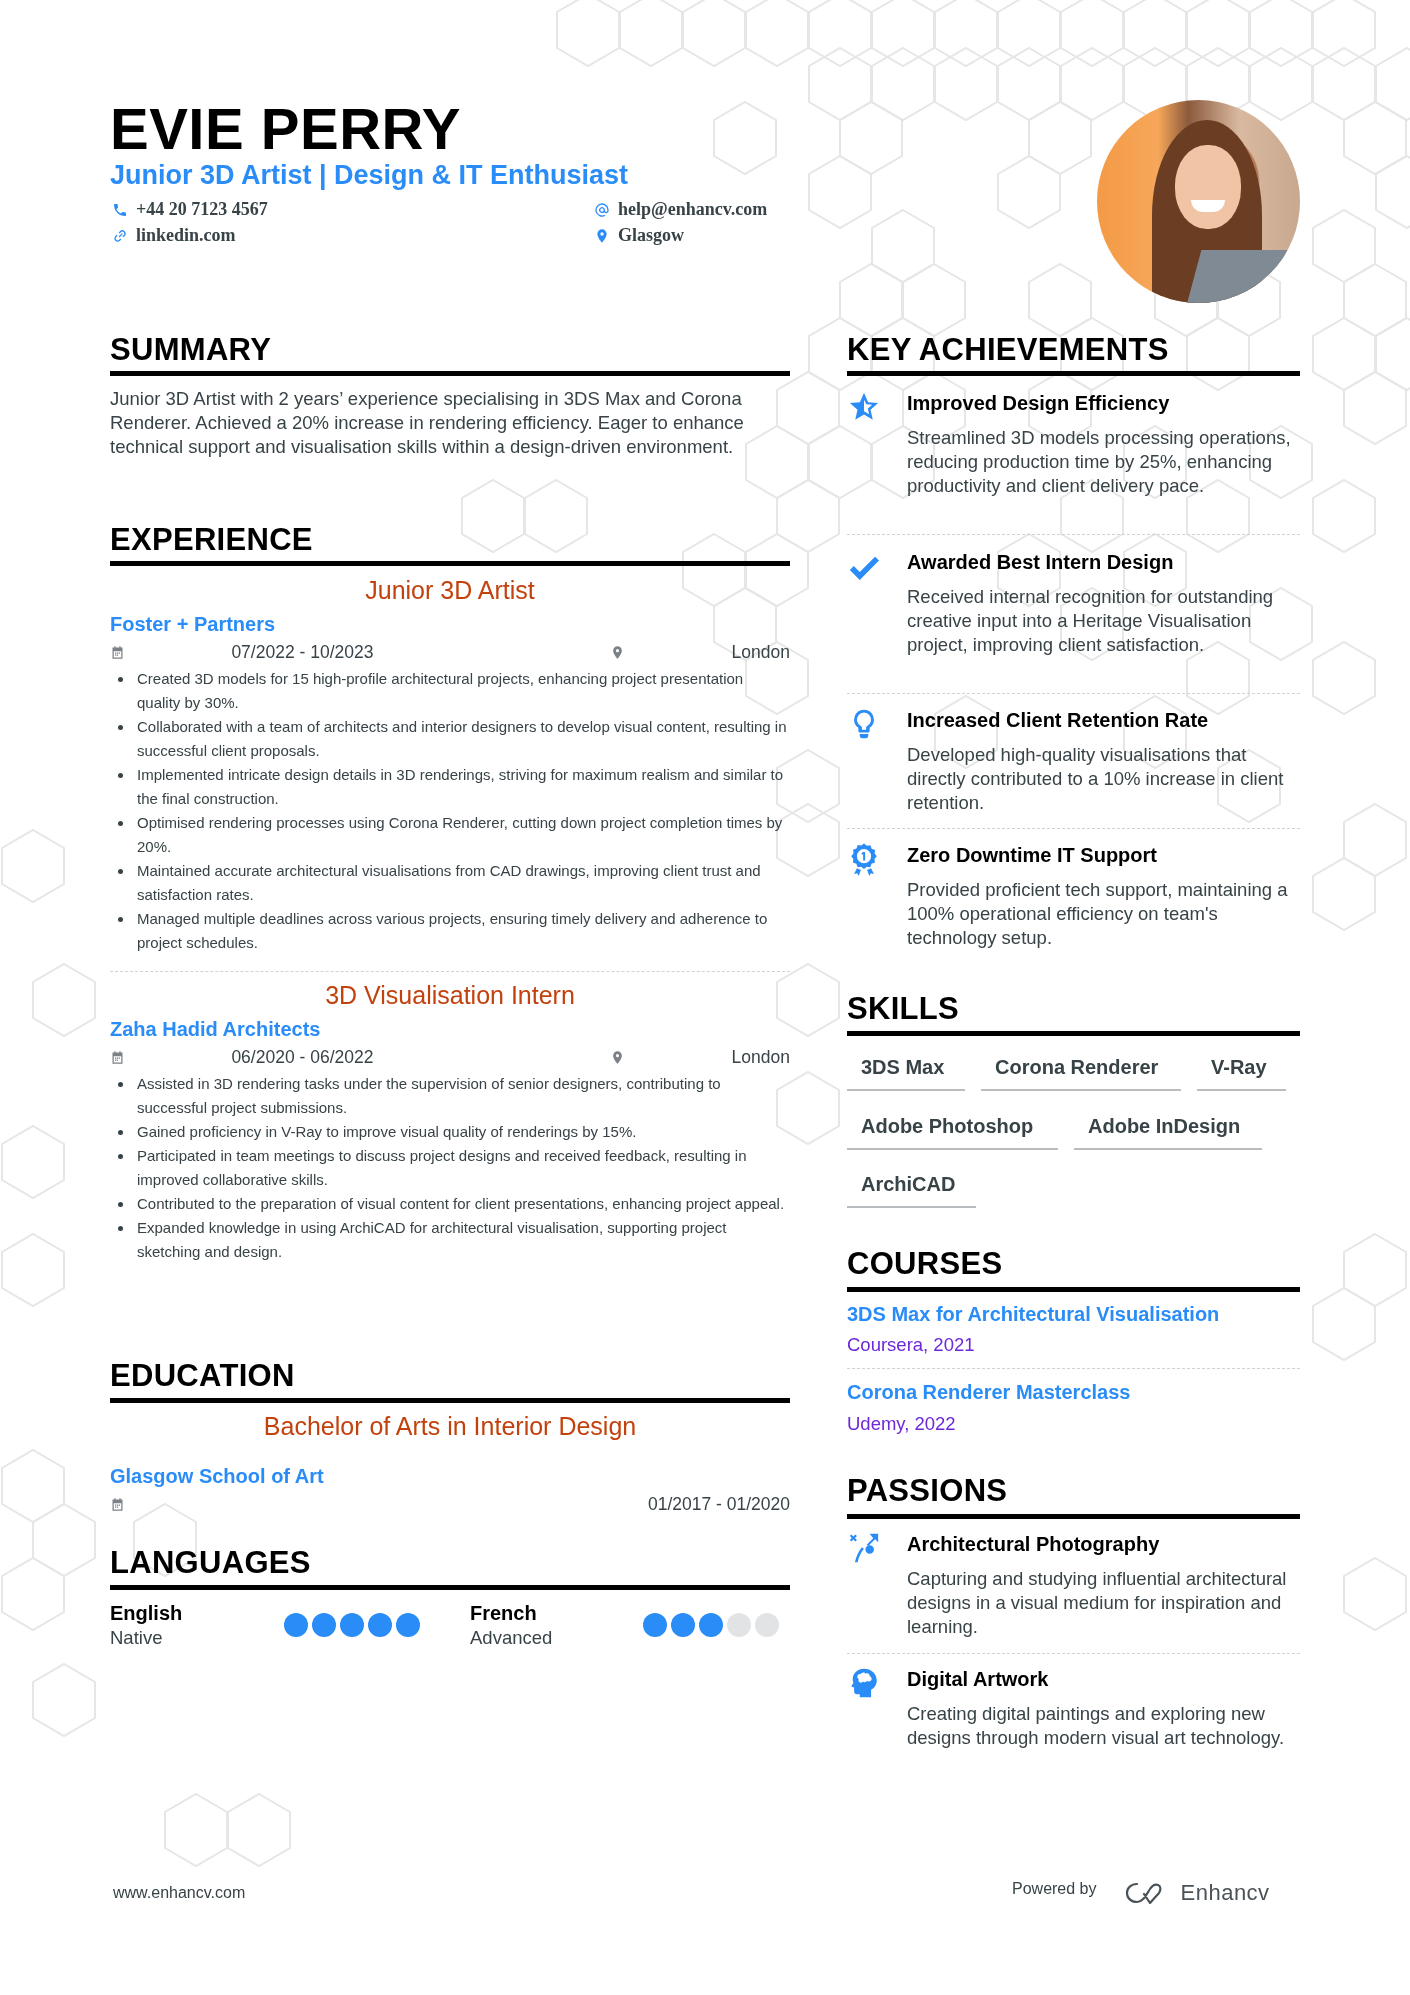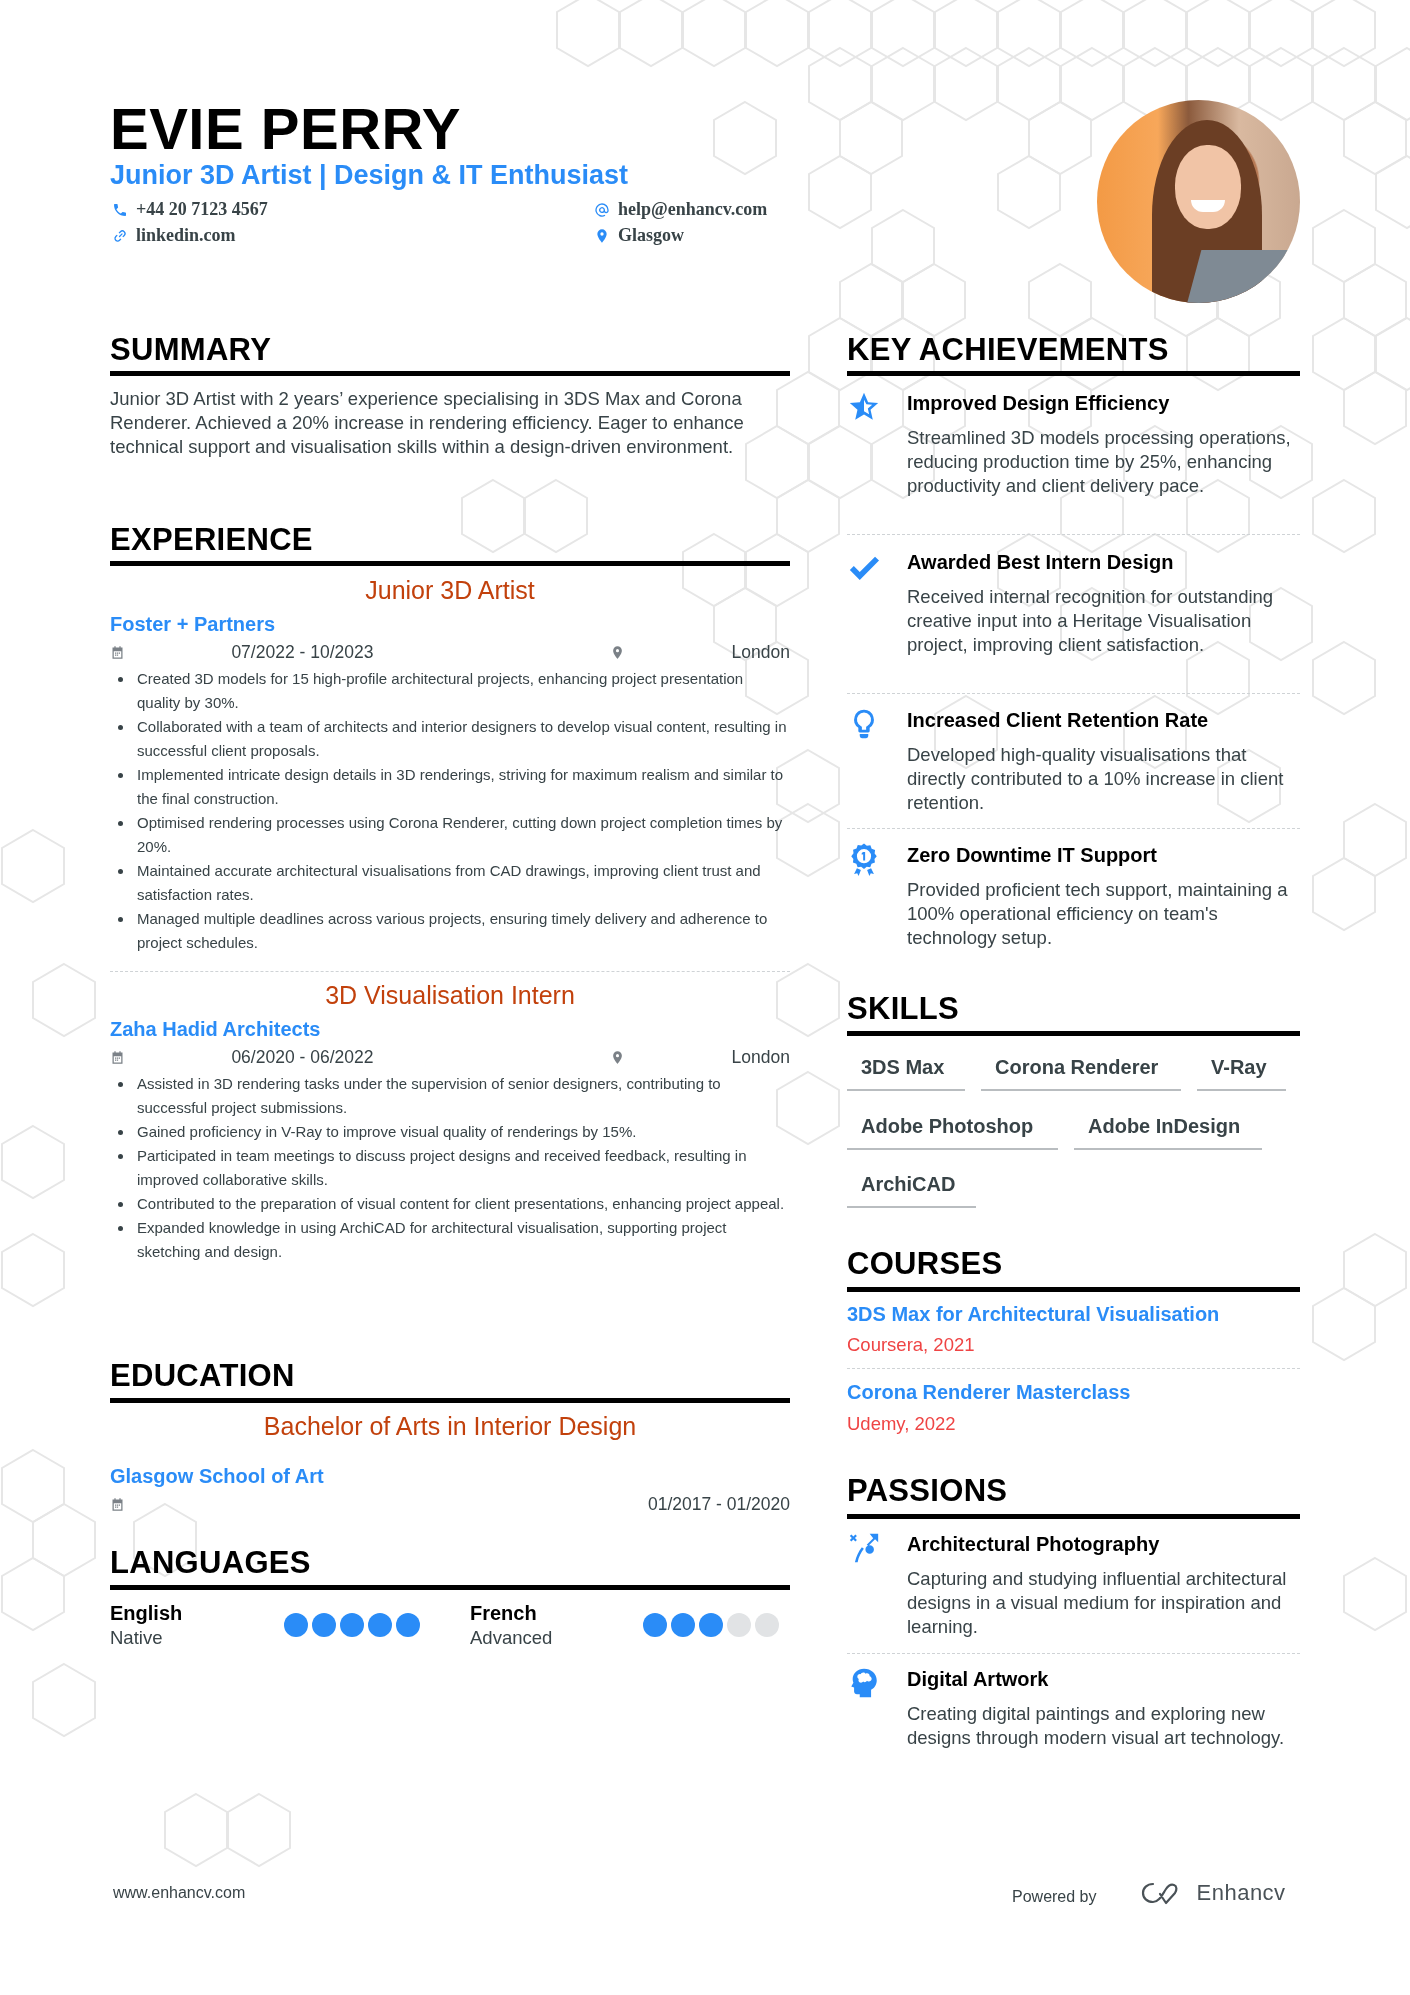--- a/index.html
+++ b/index.html
@@ -40,30 +40,30 @@
 
   .ach { position: absolute; left: 847px; width: 453px; }
   .ach .icon { position: absolute; left: 0; top: 0; width: 40px; height: 40px; }
   .ach .icon svg { width: 34px; height: 34px; fill: #2a8cf7; }
   .ach .t { position: absolute; left: 60px; top: 2px; font-size: 20px; font-weight: 700; color: #000; white-space: nowrap; }
   .ach .d { position: absolute; left: 60px; top: 36px; width: 393px; font-size: 18.5px; line-height: 24px; color: #384347; }
 
   .skill { position: absolute; font-size: 20px; font-weight: 700; color: #384347; padding: 0 14px 10px 14px; border-bottom: 2px solid #b9bdc0; white-space: nowrap; }
 
   .course-t { position: absolute; left: 847px; font-size: 20px; font-weight: 700; color: #2a8cf7; white-space: nowrap; }
-  .course-s { position: absolute; left: 847px; font-size: 18.5px; color: #ef4444; }
+  .course-s { position: absolute; left: 847px; font-size: 18.5px; color: #6d28d9; }
 
   .lang-name { position: absolute; font-size: 20px; font-weight: 700; color: #000; }
   .lang-level { position: absolute; font-size: 18.5px; color: #384347; }
   .dots { position: absolute; display: flex; gap: 4px; }
   .dot { width: 24px; height: 24px; border-radius: 50%; background: #2a8cf7; }
   .dot.off { background: #e1e3e5; }
 
   .footer-l { position: absolute; left: 113px; top: 1884px; font-size: 16px; color: #384347; }
-  .footer-r { position: absolute; left: 1012px; top: 1880px; display: flex; align-items: flex-end; gap: 42px; }
+  .footer-r { position: absolute; left: 1012px; top: 1880px; display: flex; align-items: flex-start; gap: 26px; }
   .footer-r .pb { font-size: 16px; color: #384347; }
   .footer-r .brand { display: flex; align-items: center; gap: 12px; font-size: 22px; color: #4a5257; letter-spacing: 0.5px; }
   .footer-r svg { width: 46px; height: 26px; }
 </style>
 </head>
 <body>
 
 <svg class="hexbg" viewBox="0 0 1410 1995" xmlns="http://www.w3.org/2000/svg">
   <defs>
     <polygon id="hx" points="0,-36 31,-18 31,18 0,36 -31,18 -31,-18" fill="none" stroke="#e6e6e6" stroke-width="2"></polygon>

